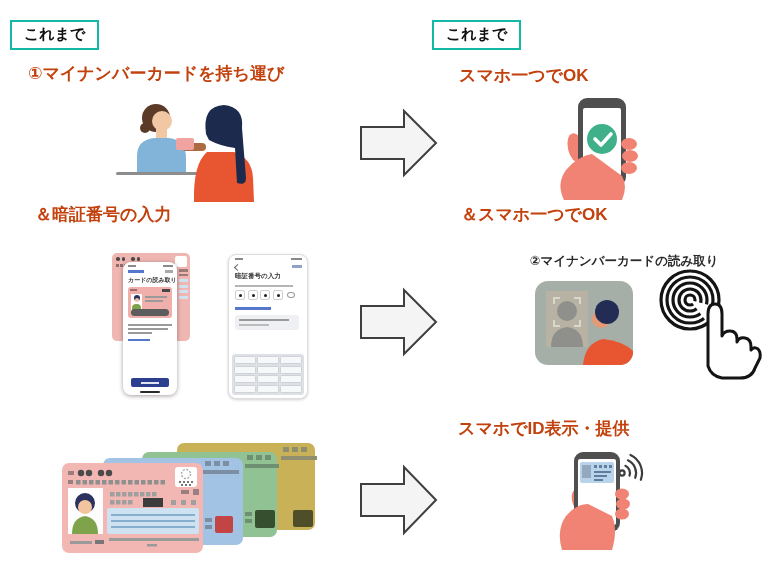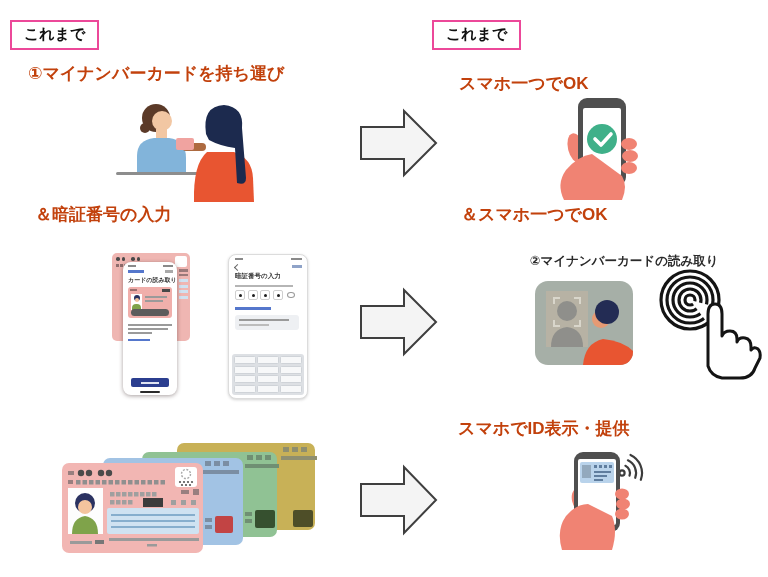--- a/index.html
+++ b/index.html
@@ -1,29 +1,29 @@
 <!DOCTYPE html>
 <html><head>
 <meta charset="utf-8">
 <style>
   html,body{margin:0;padding:0;background:#fff;}
   .canvas{
     position:relative;width:768px;height:577px;background:#ffffff;overflow:hidden;
     font-family:"Liberation Sans","DejaVu Sans",sans-serif;color:#151515;
   }
   .tag{
-    position:absolute;border:2px solid #ec4899;background:#fff;
+    position:absolute;border:2px solid #14b8a6;background:#fff;
     padding:3px 12px 4px;font-size:15px;font-weight:700;color:#111;
   }
   .tag-before{left:10px;top:20px;}
   .tag-after{left:432px;top:20px;}
   .h{position:absolute;font-size:17px;font-weight:700;line-height:22px;color:#c2410c;white-space:nowrap;}
   .h .l2{display:block;}
   .r1-before{left:28px;top:63px;}
-  .r1-after{left:459px;top:65px;margin-top:8px;}
+  .r1-after{left:459px;top:65px;}
   .r2-before{left:18px;top:204px;}
   .r2-before .l2{padding-left:17px;}
   .r2-after{left:455px;top:204px;}
   .r2-after .l2{padding-left:6px;}
   .caption{position:absolute;left:530px;top:253px;font-size:12.5px;font-weight:700;color:#2a2a2a;white-space:nowrap;}
   .r3-before{left:18px;top:410px;}
   .r3-after{left:458px;top:410px;margin-top:8px;}
   .ill{position:absolute;}
   
   .shot1{position:absolute;left:112px;top:251px;width:78px;height:146px;}

